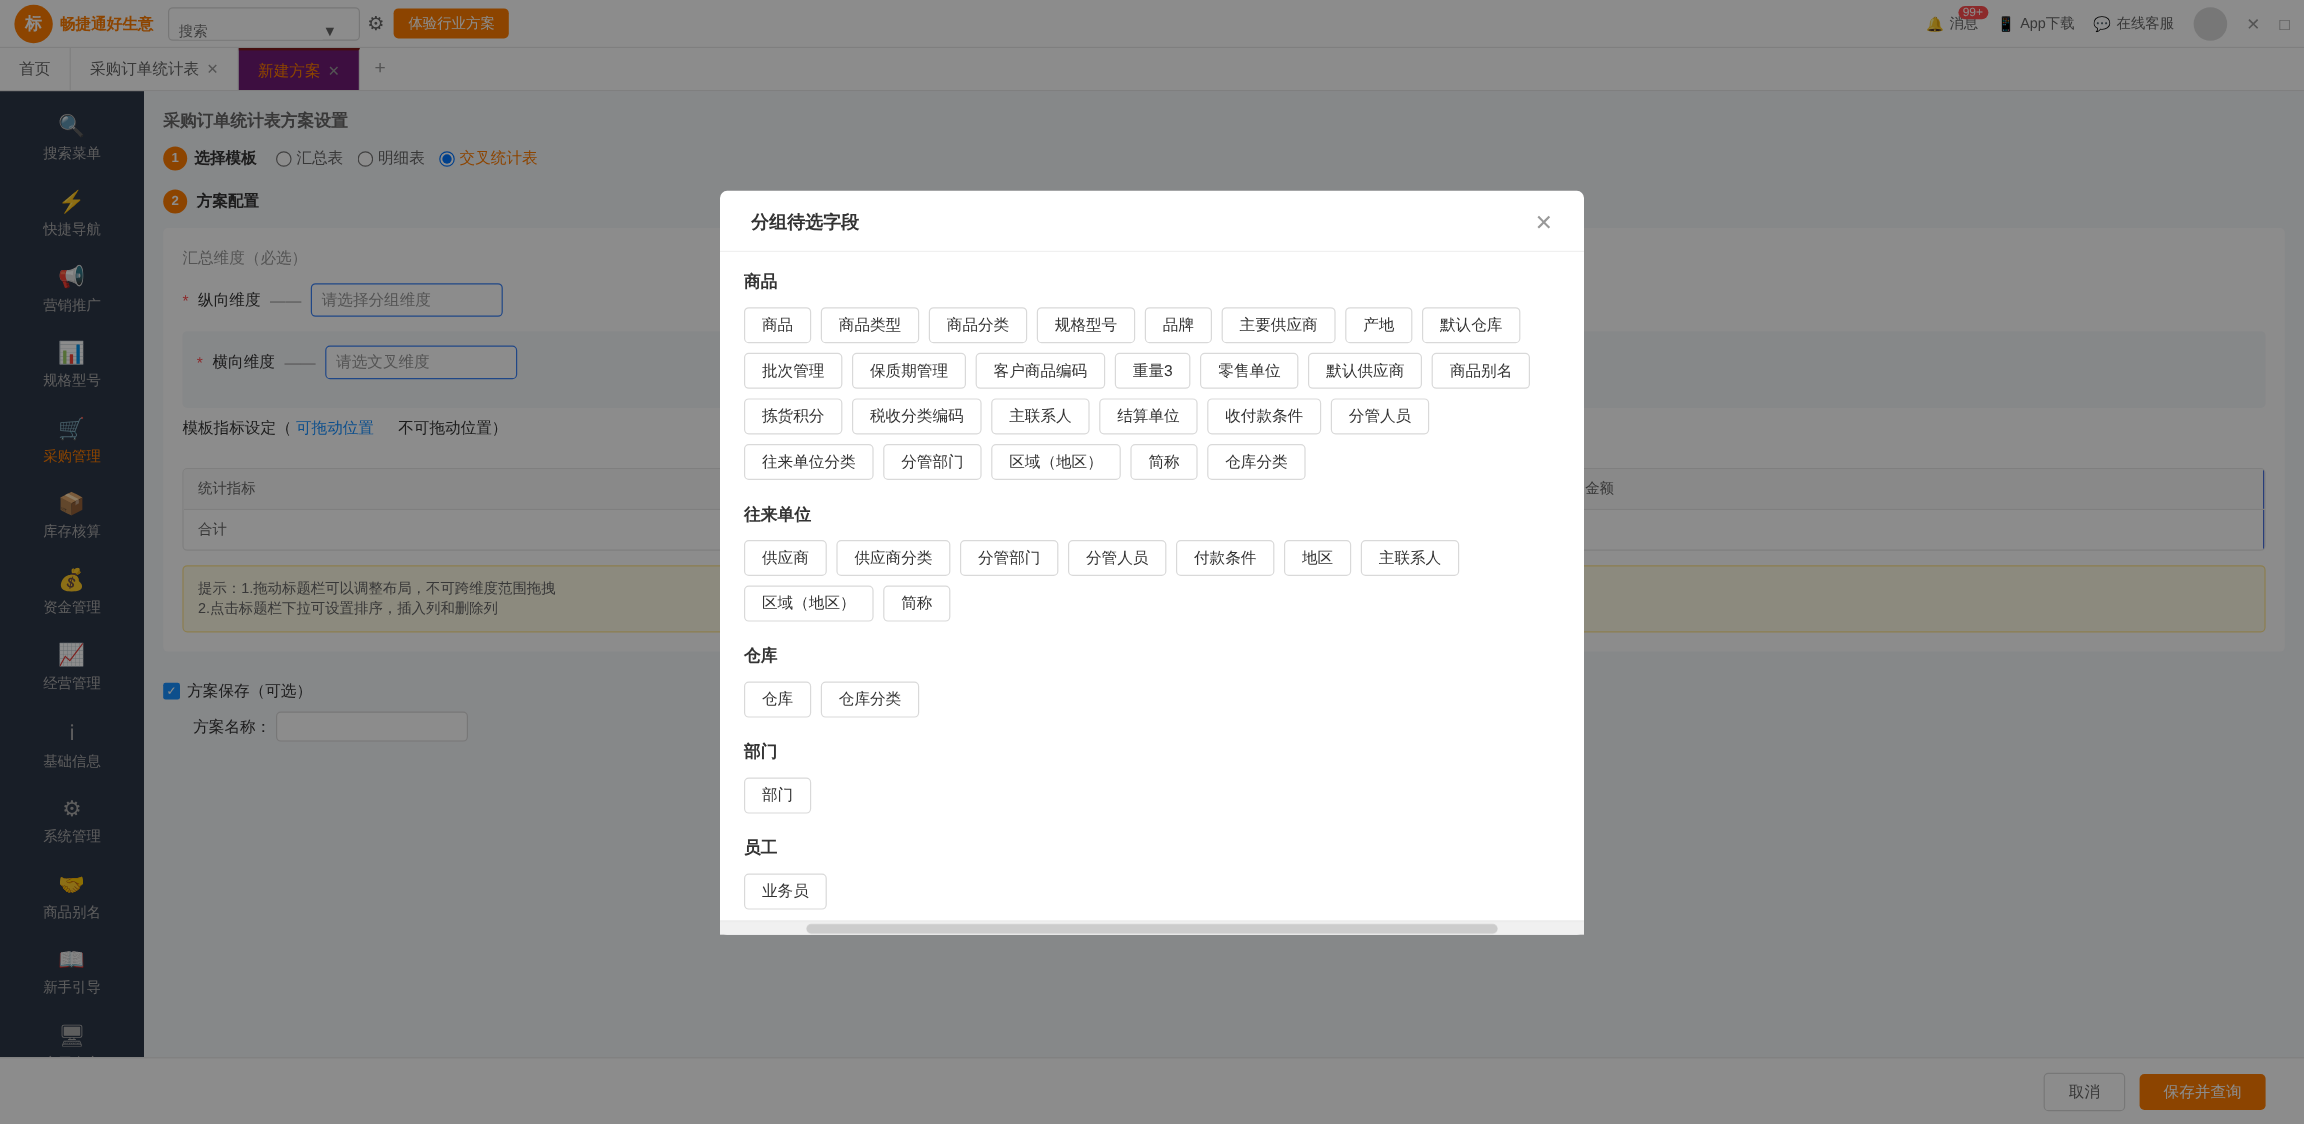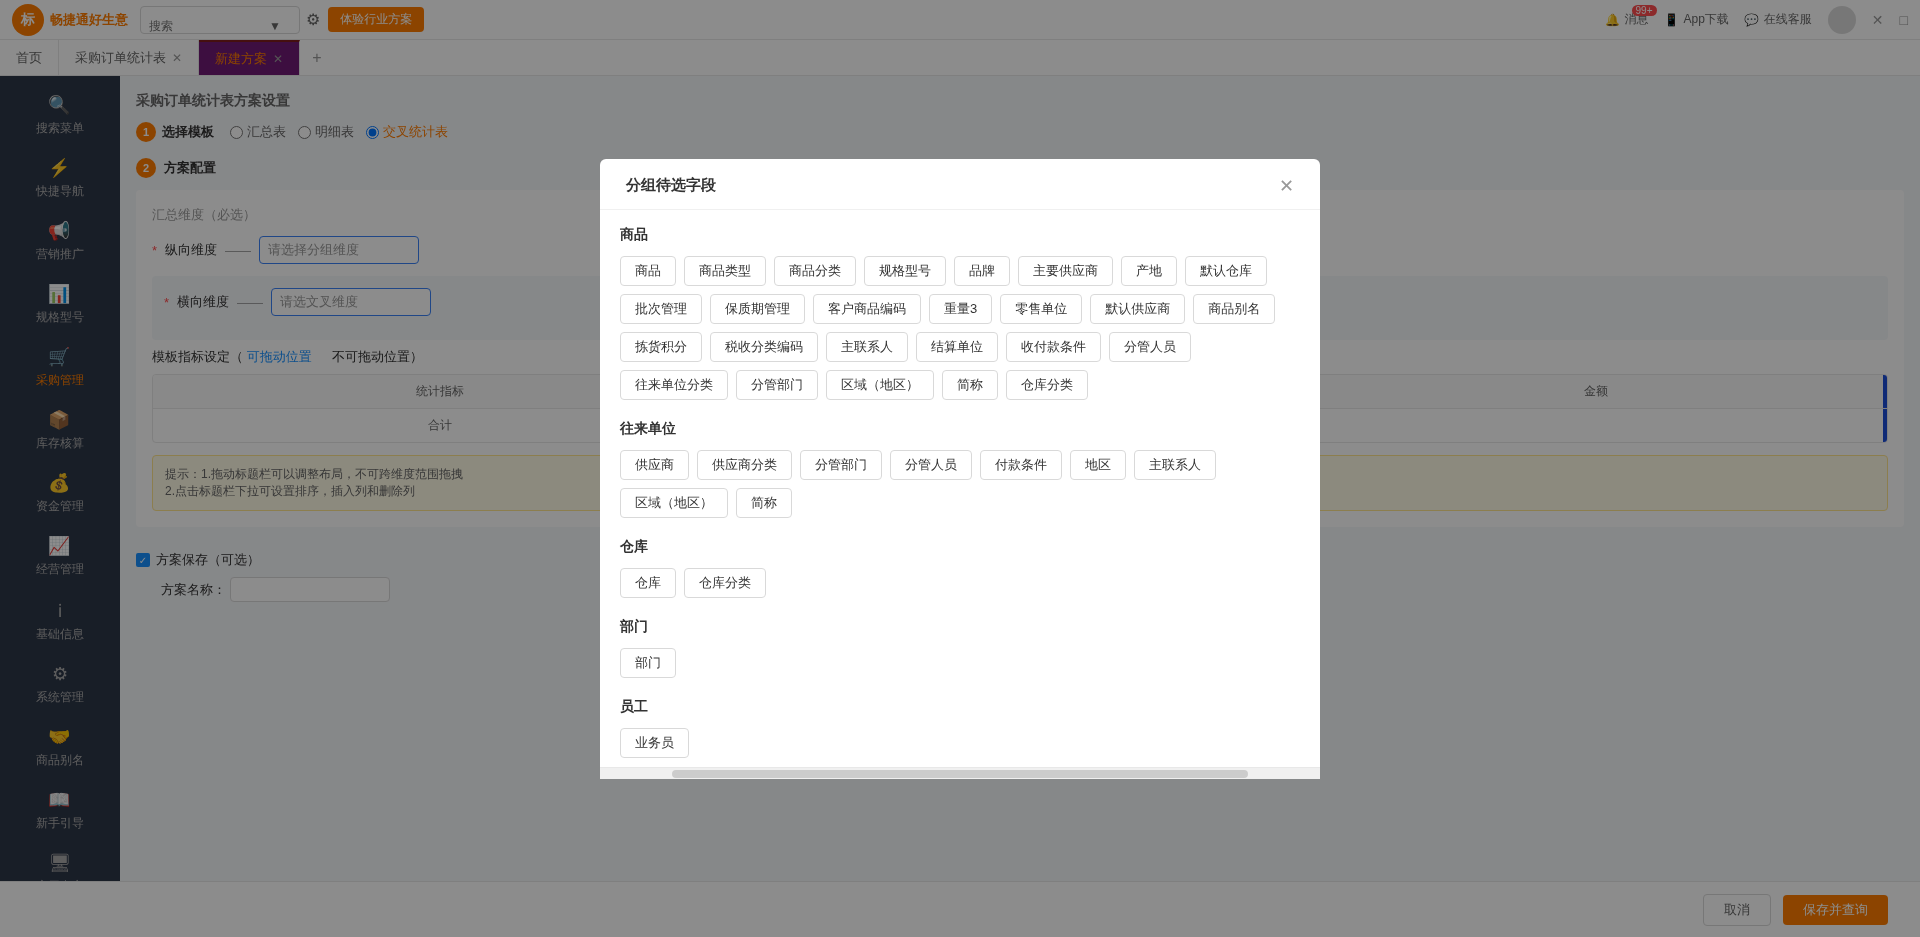--- a/index.html
+++ b/index.html
@@ -82,21 +82,21 @@
     .plan-name-input { border: 1px solid #d9d9d9; border-radius: 4px; padding: 4px 8px; font-size: 13px; width: 160px; margin-left: 4px; }
 
     
     .footer-bar { position: fixed; bottom: 0; right: 0; left: 0; height: 56px; background: white; border-top: 1px solid #e8e8e8; display: flex; align-items: center; justify-content: flex-end; padding: 0 32px; gap: 12px; z-index: 50; }
     .btn-cancel { border: 1px solid #d9d9d9; background: white; border-radius: 4px; padding: 6px 20px; font-size: 13px; cursor: pointer; color: #666; }
     .btn-save { background: #ff7d00; color: white; border: none; border-radius: 4px; padding: 6px 20px; font-size: 13px; cursor: pointer; }
 
     
     .table-preview { border: 1px solid #e8e8e8; border-radius: 4px; overflow: hidden; margin-bottom: 8px; }
     .table-header { background: #fafafa; display: flex; border-bottom: 1px solid #e8e8e8; }
-    .table-cell { padding: 8px 12px; font-size: 12px; color: #666; border-right: 4px solid #1d4ed8; flex: 1; text-align: center; }
+    .table-cell { padding: 8px 12px; font-size: 12px; color: #666; border-right: 1px solid #1d4ed8; flex: 1; text-align: left; }
     .table-row-data { display: flex; border-bottom: 1px solid #e8e8e8; }
     .table-row-data:last-child { border-bottom: none; }
 
     
     .modal-hscroll { height: 12px; background: #f0f0f0; border-top: 1px solid #e8e8e8; flex-shrink: 0; position: relative; }
     .modal-hscroll-thumb { height: 8px; background: #ccc; border-radius: 4px; width: 80%; margin: 2px auto; }
   </style>
 </head>
 <body>
 
@@ -257,21 +257,21 @@
       </div>
       <div style="background:#f5f7fa;border-radius:4px;padding:12px;margin-bottom:8px;">
         <div class="config-row">
           <span class="required-star">*</span>
           <span>横向维度</span>
           <span class="arrow-text">——</span>
           <div class="config-select">请选文叉维度</div>
         </div>
       </div>
 
-      <div style="margin-bottom:8px;font-size:13px;color:#333;">
+      <div style="margin-bottom:24px;font-size:13px;color:#333;">
         <span>模板指标设定（</span>
         <span style="color:#1890ff;cursor:pointer;">可拖动位置</span>
         <span>　</span>
         <span>不可拖动位置）</span>
       </div>
 
       <div class="table-preview">
         <div class="table-header">
           <div class="table-cell">
             <span>统计指标</span>

